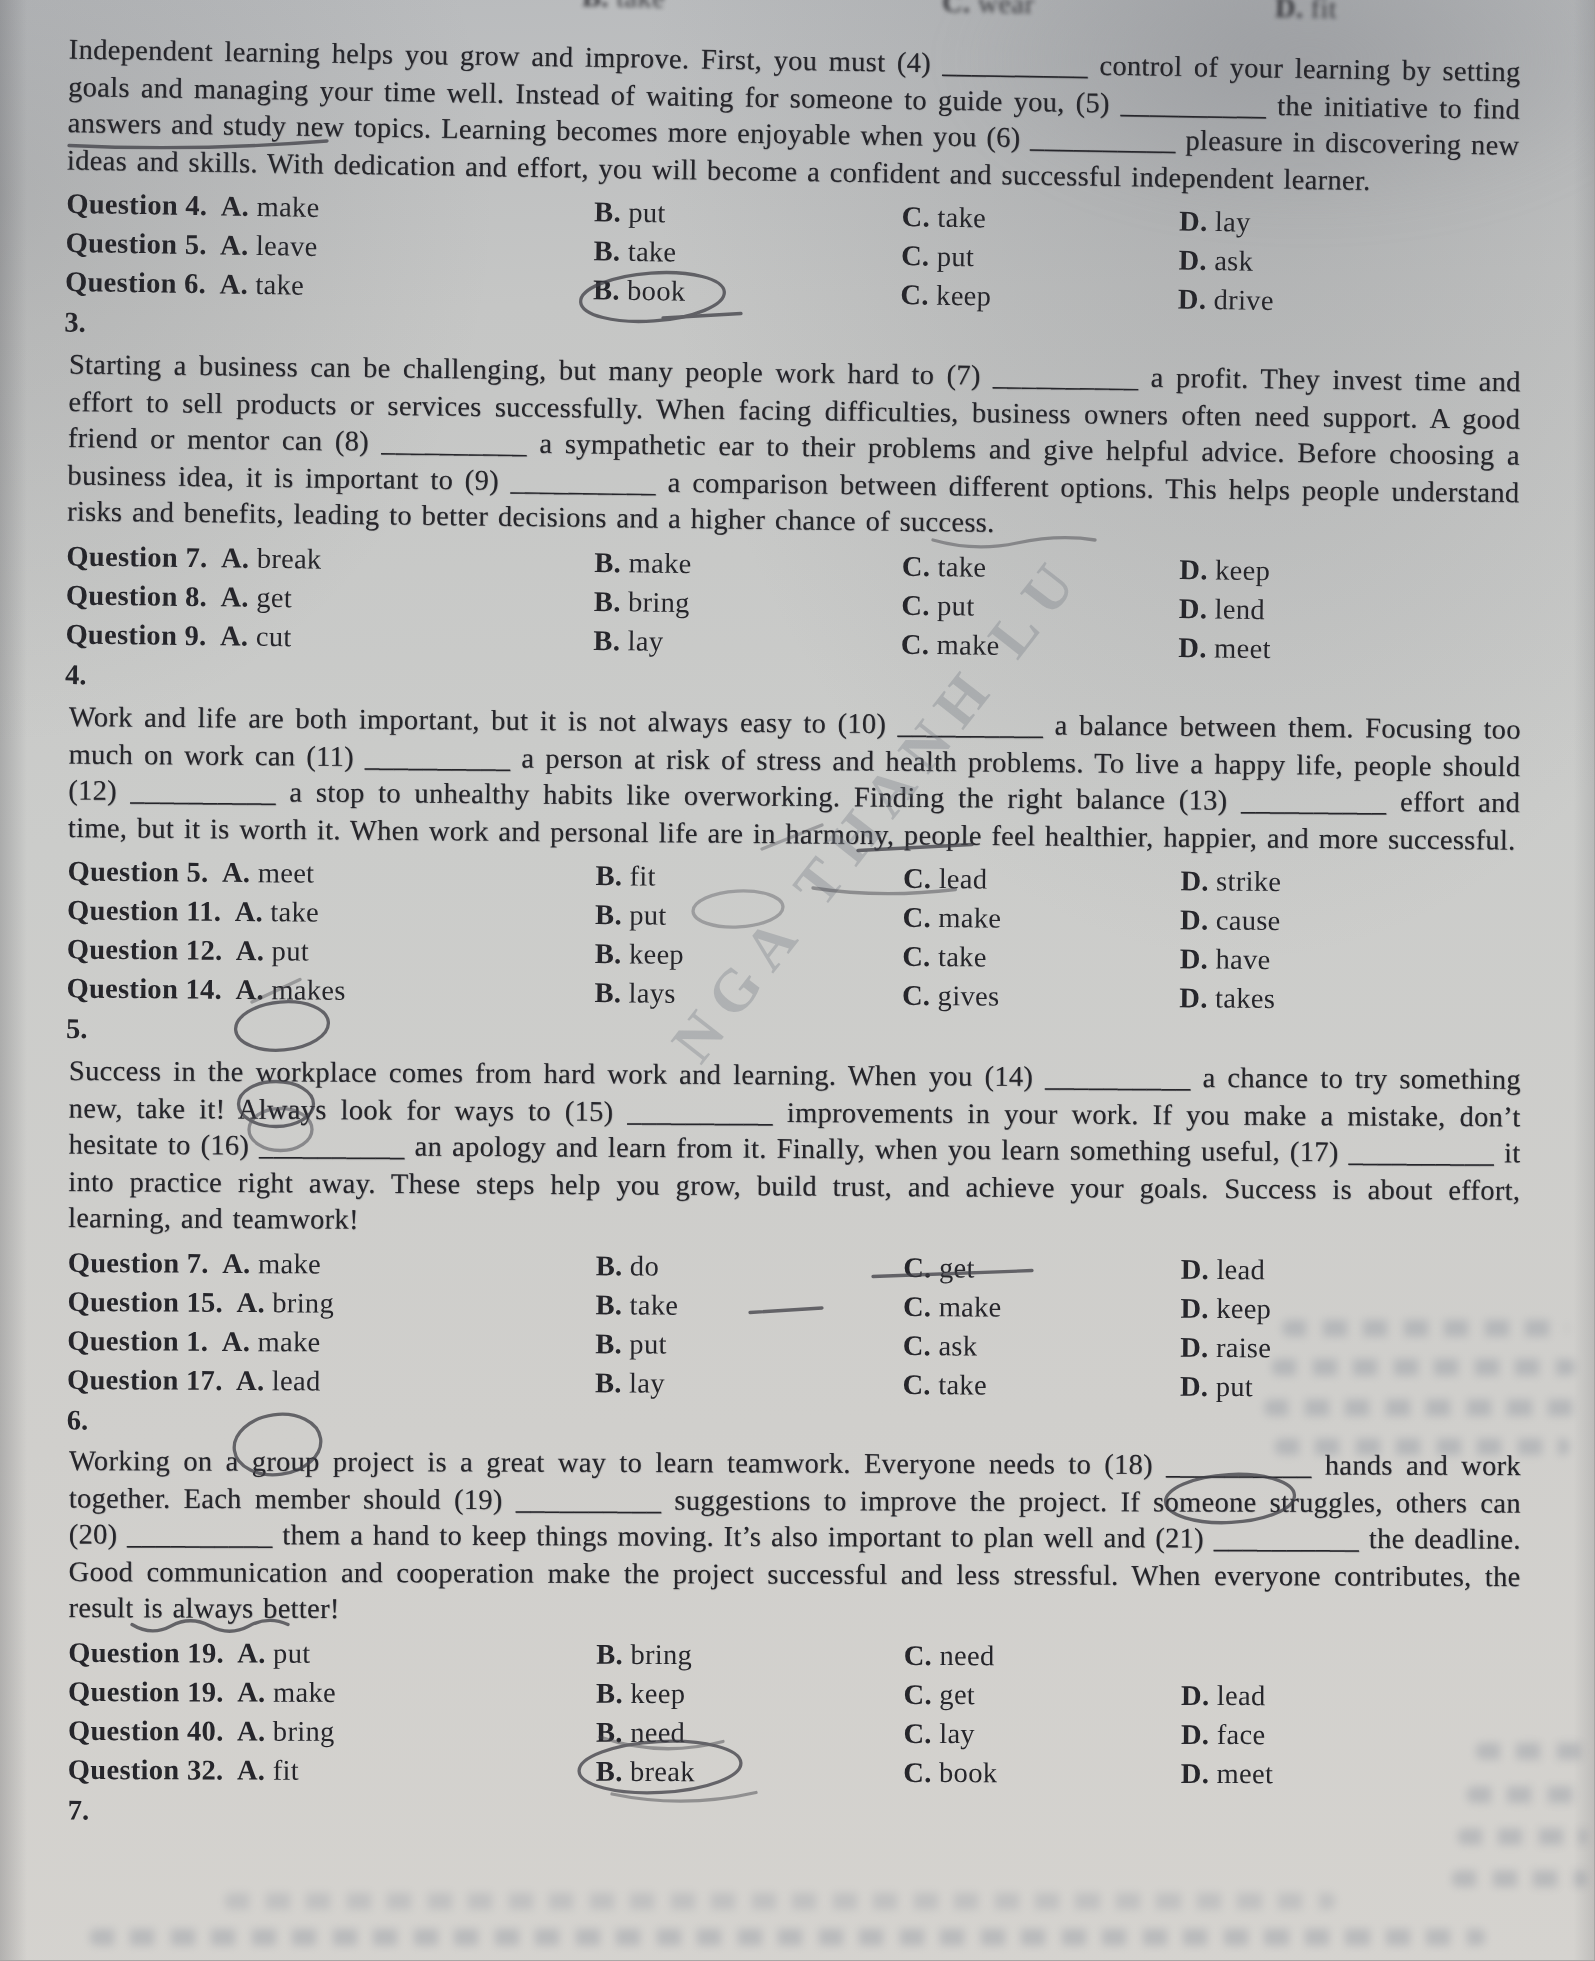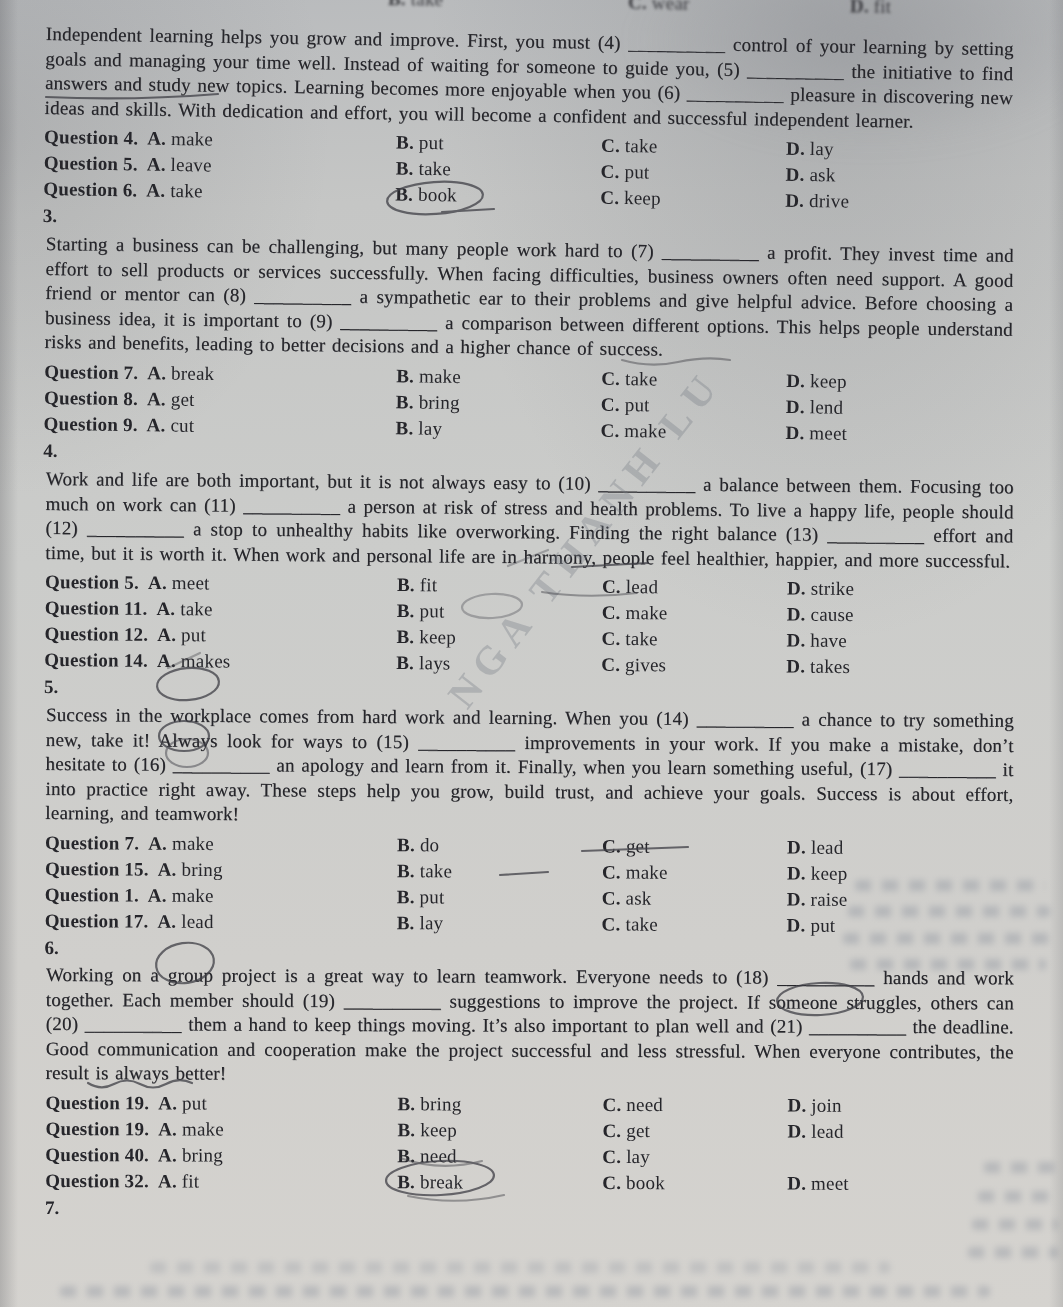--- a/index.html
+++ b/index.html
@@ -173,32 +173,32 @@
       </div>
       <div class="secnum">6.</div>
     </section>
 
     <section class="sec rot-e" style="margin-top:4px;">
       <p class="para">Working on a group project is a great way to learn teamwork. Everyone needs to (18) __________ hands and work together. Each member should (19) __________ suggestions to improve the project. If someone struggles, others can (20) __________ them a hand to keep things moving. It’s also important to plan well and (21) __________ the deadline. Good communication and cooperation make the project successful and less stressful. When everyone contributes, the result is always better!</p>
       <div class="qrow">
         <span class="qcell"><b class="qlabel">Question 19.</b><span class="opt">A. put</span></span>
         <span class="opt">B. bring</span>
         <span class="opt">C. need</span>
-        <span class="opt">D. join</span>
       </div>
       <div class="qrow">
         <span class="qcell"><b class="qlabel">Question 19.</b><span class="opt">A. make</span></span>
         <span class="opt">B. keep</span>
         <span class="opt">C. get</span>
         <span class="opt">D. lead</span>
       </div>
       <div class="qrow">
         <span class="qcell"><b class="qlabel">Question 40.</b><span class="opt">A. bring</span></span>
         <span class="opt">B. need</span>
         <span class="opt">C. lay</span>
+        <span class="opt">D. face</span>
       </div>
       <div class="qrow">
         <span class="qcell"><b class="qlabel">Question 32.</b><span class="opt">A. fit</span></span>
         <span class="opt">B. break</span>
         <span class="opt">C. book</span>
         <span class="opt">D. meet</span>
       </div>
       <div class="secnum">7.</div>
     </section>
 

